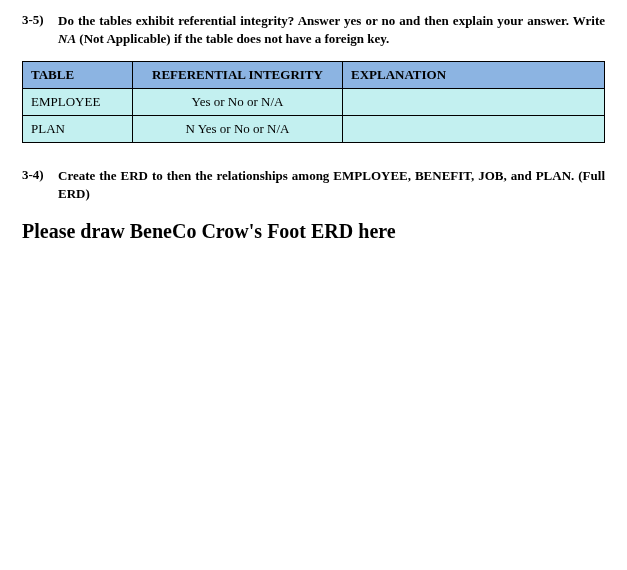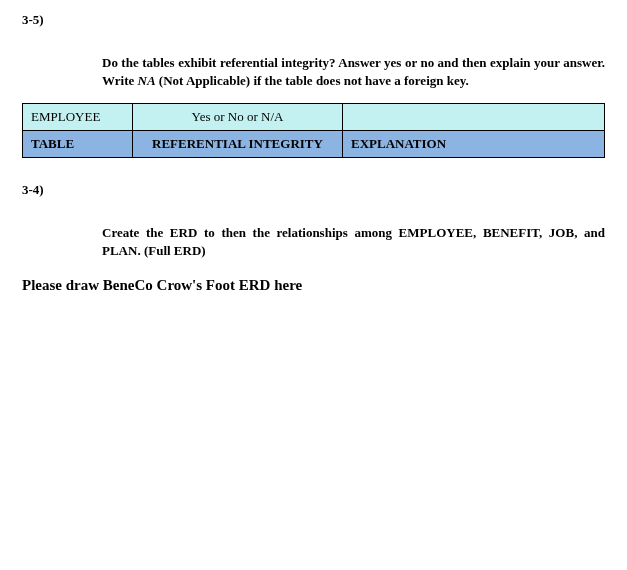--- a/index.html
+++ b/index.html
@@ -10,31 +10,29 @@
       padding: 12px 22px;
       font-family: "Times New Roman", Times, serif;
       font-size: 13px;
       color: #000;
       background: #fff;
       width: 627px;
     }
     .question {
       display: flex;
       margin-bottom: 14px;
-      gap: 44px;
     }
     .q-num {
       flex: 0 0 36px;
       font-weight: bold;
     }
     .q-text {
       font-weight: bold;
       text-align: justify;
       line-height: 1.35;
-      margin-top: 42px;
     }
     .na-italic {
       font-style: italic;
       font-weight: bold;
     }
     table.ref-table {
       border-collapse: collapse;
       width: 100%;
       margin: 8px 0 24px 0;
     }
@@ -57,21 +55,21 @@
     }
     .col-table {
       width: 110px;
     }
     .col-ri {
       width: 210px;
       text-align: center !important;
     }
     .erd-text {
       font-weight: bold;
-      font-size: 15px;
+      font-size: 20px;
       margin-top: 18px;
       margin-left: 0;
     }
     .question-36 {
       margin-top: 6px;
       margin-bottom: 8px;
     }
   </style>
 </head>
 <body>
@@ -79,28 +77,33 @@
 <div class="question">
   <div class="q-num">3-5)</div>
   <div class="q-text">
     <span>Do the tables exhibit referential integrity? Answer yes or no and then explain your answer. Write </span><span class="na-italic">NA</span><span> (Not Applicable) if the table does not have a foreign key.</span>
   </div>
 </div>
 
 <table class="ref-table">
   <tbody>
       <tr>
+    <th class="col-table">TABLE</th>
+    <th class="col-ri" style="text-align:left;">REFERENTIAL INTEGRITY</th>
+    <th>EXPLANATION</th>
+  </tr>
+  <tr>
     <td class="col-table">EMPLOYEE</td>
     <td class="col-ri">Yes or No or N/A</td>
     <td></td>
   </tr>
   <tr>
-    <th class="col-table">TABLE</th>
-    <th class="col-ri" style="text-align:left;">REFERENTIAL INTEGRITY</th>
-    <th>EXPLANATION</th>
+    <td class="col-table">PLAN</td>
+    <td class="col-ri">N Yes or No or N/A</td>
+    <td></td>
   </tr>
 </tbody>
   </table>
 
 <div class="question question-36">
   <div class="q-num">3-4)</div>
   <div class="q-text">Create the ERD to then the relationships among EMPLOYEE, BENEFIT, JOB, and PLAN. (Full ERD)</div>
 </div>
 
 <div class="erd-text">Please draw BeneCo Crow's Foot ERD  here</div>

